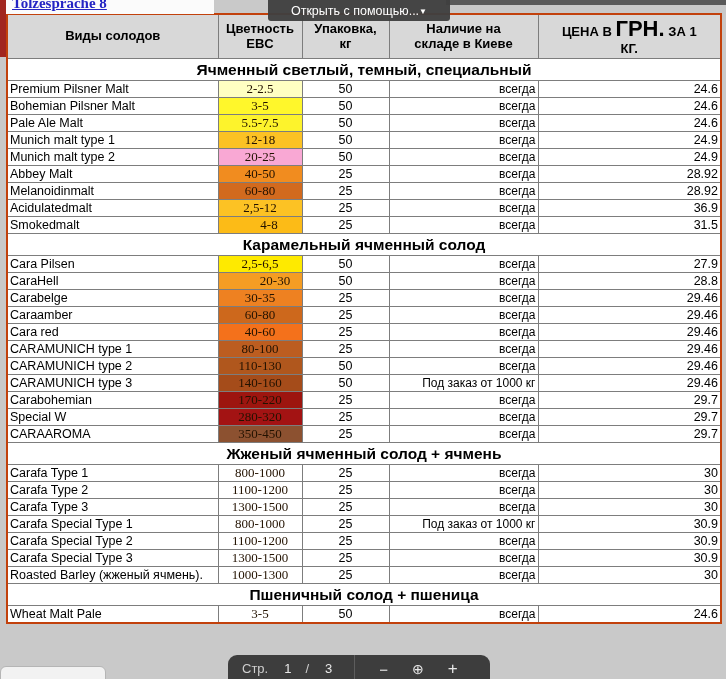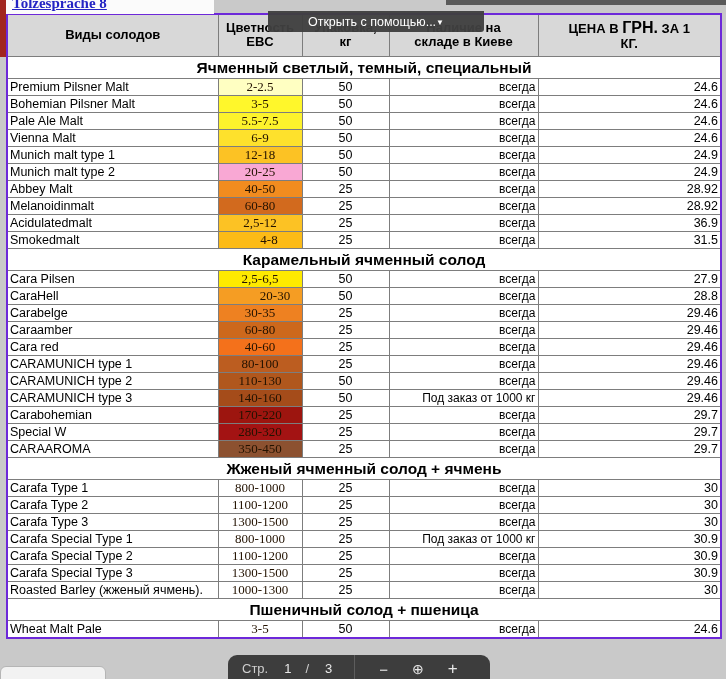--- a/index.html
+++ b/index.html
@@ -10,39 +10,39 @@
   }
   .red-strip { position:absolute; left:0; top:0; width:6px; height:57px; background:#a1261f; z-index:4; }
   .link-clip { position:absolute; left:6px; top:0; width:208px; height:14px; overflow:hidden; background:#fbfbfb; z-index:3; }
   .top-link {
     position:relative; top:-6px; left:6px; display:inline-block; white-space:nowrap;
     font-family:"Liberation Serif", serif; font-weight:bold; font-size:15px;
     color:#2424c4; text-decoration:underline; cursor:pointer;
   }
   .top-band { position:absolute; left:446px; top:0; width:280px; height:5px; background:#5a5a5a; z-index:5; }
   .open-with {
-    position:absolute; left:268px; top:11px; width:216px; height:21px; z-index:6;
+    position:absolute; left:268px; top:0; width:182px; height:21px; z-index:6;
     background:rgba(64,64,64,0.96); color:#fff; border-radius:0 0 3px 3px;
     display:flex; align-items:center; justify-content:center; gap:0;
     font-size:12.5px; cursor:pointer;
   }
   .open-with .caret { font-size:8px; line-height:1; margin-top:2px; }
 
   table.malt {
     position:absolute; left:6px; top:13px; width:714px; z-index:2;
     border-collapse:collapse; background:#fff; table-layout:fixed;
   }
   table.malt, table.malt td, table.malt th { border:1px solid #7d7d7d; }
-  table.malt { border:2px solid #6d28d9; }
+  table.malt { border:2px solid #c2410c; }
   thead th {
     background:#d8d8d8; font-weight:bold; font-size:13px; line-height:1.12;
     text-align:center; vertical-align:middle; height:42px; padding:2px;
     border-bottom:2px solid #4a4a4a;
   }
-  thead .big { font-size:16px; }
+  thead .big { font-size:22px; }
   tr.section-row td {
     text-align:center; font-weight:bold; font-size:15.5px; padding:2px 0 1px 0; background:#fff;
   }
   tr.data-row td { height:17px; padding:0 2px; overflow:hidden; white-space:nowrap; }
   td.name  { text-align:left;  font-size:12.5px; padding-left:3px;margin-top:27px; }
   td.ebc   { text-align:center; font-family:"Liberation Serif", serif; font-size:13px; color:#231200; }
   td.pack  { text-align:center; font-size:12.5px; }
   td.stock { text-align:right; font-size:12px; padding-right:10px; }
   td.price { text-align:right; font-size:12.5px; padding-right:6px; }
 
@@ -135,27 +135,20 @@
         <td class="price">24.6</td>
       </tr>
       <tr class="data-row">
         <td class="name">Pale Ale Malt</td>
         <td class="ebc" style="background: rgb(253, 243, 44);">5.5-7.5</td>
         <td class="pack">50</td>
         <td class="stock">всегда</td>
         <td class="price">24.6</td>
       </tr>
       <tr class="data-row">
-        <td class="name">Vienna Malt</td>
-        <td class="ebc" style="background: rgb(254, 225, 44);">6-9</td>
-        <td class="pack">50</td>
-        <td class="stock">всегда</td>
-        <td class="price">24.6</td>
-      </tr>
-      <tr class="data-row">
         <td class="name">Munich malt  type 1</td>
         <td class="ebc" style="background: rgb(252, 194, 36);">12-18</td>
         <td class="pack">50</td>
         <td class="stock">всегда</td>
         <td class="price">24.9</td>
       </tr>
       <tr class="data-row">
         <td class="name">Munich malt  type 2</td>
         <td class="ebc" style="background: #f9a8d4;">20-25</td>
         <td class="pack">50</td>

